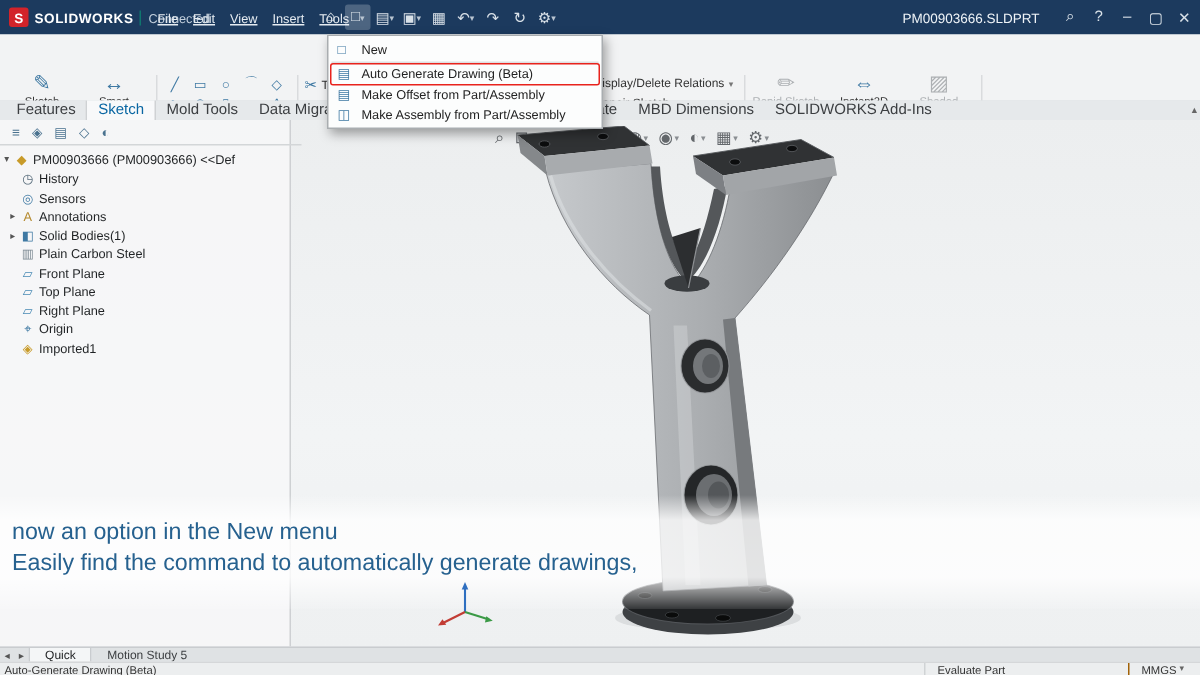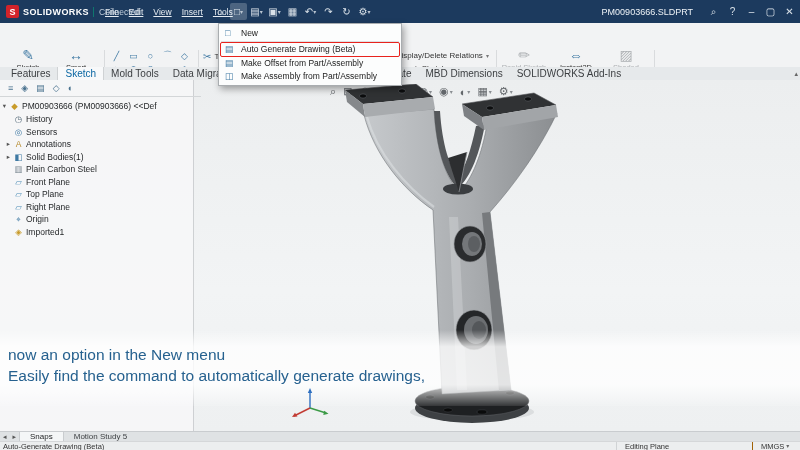--- a/index.html
+++ b/index.html
@@ -439,26 +439,26 @@
     </div>
     <div class="mitem">
       <span class="mic">◫</span>
       <span>Make Assembly from Part/Assembly</span>
     </div>
   </div>
 
   <div id="bottom-tabs">
     <span class="nav">◂</span>
     <span class="nav">▸</span>
-    <span class="btab active">Snaps</span>
+    <span class="btab active">Quick</span>
     <span class="btab">Motion Study 5</span>
   </div>
 
   <div id="statusbar">
     <span class="sl">Auto-Generate Drawing (Beta)</span>
-    <span class="sed">Editing Plane</span>
+    <span class="sed">Evaluate Part</span>
     <span class="sun">
       <span>MMGS</span>
       <span class="tcaret" style="color:#666;">▾</span>
     </span>
   </div>
 
 </div>
 
 </body></html>

